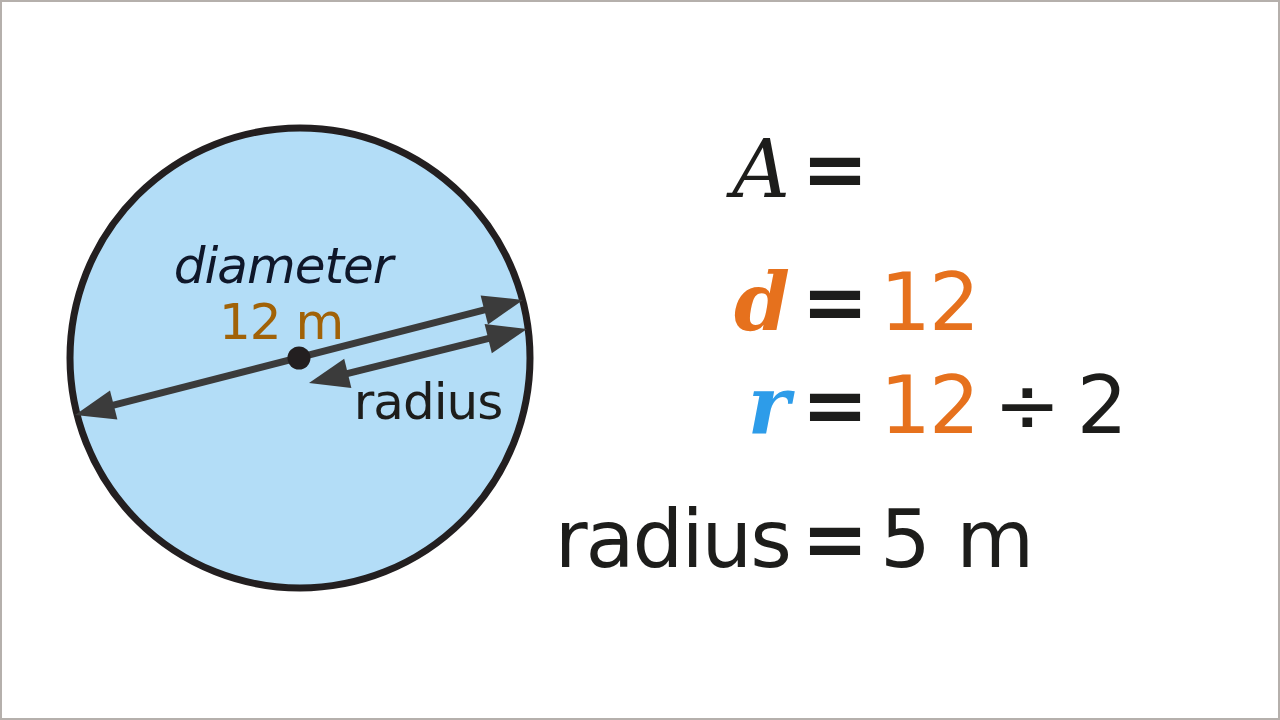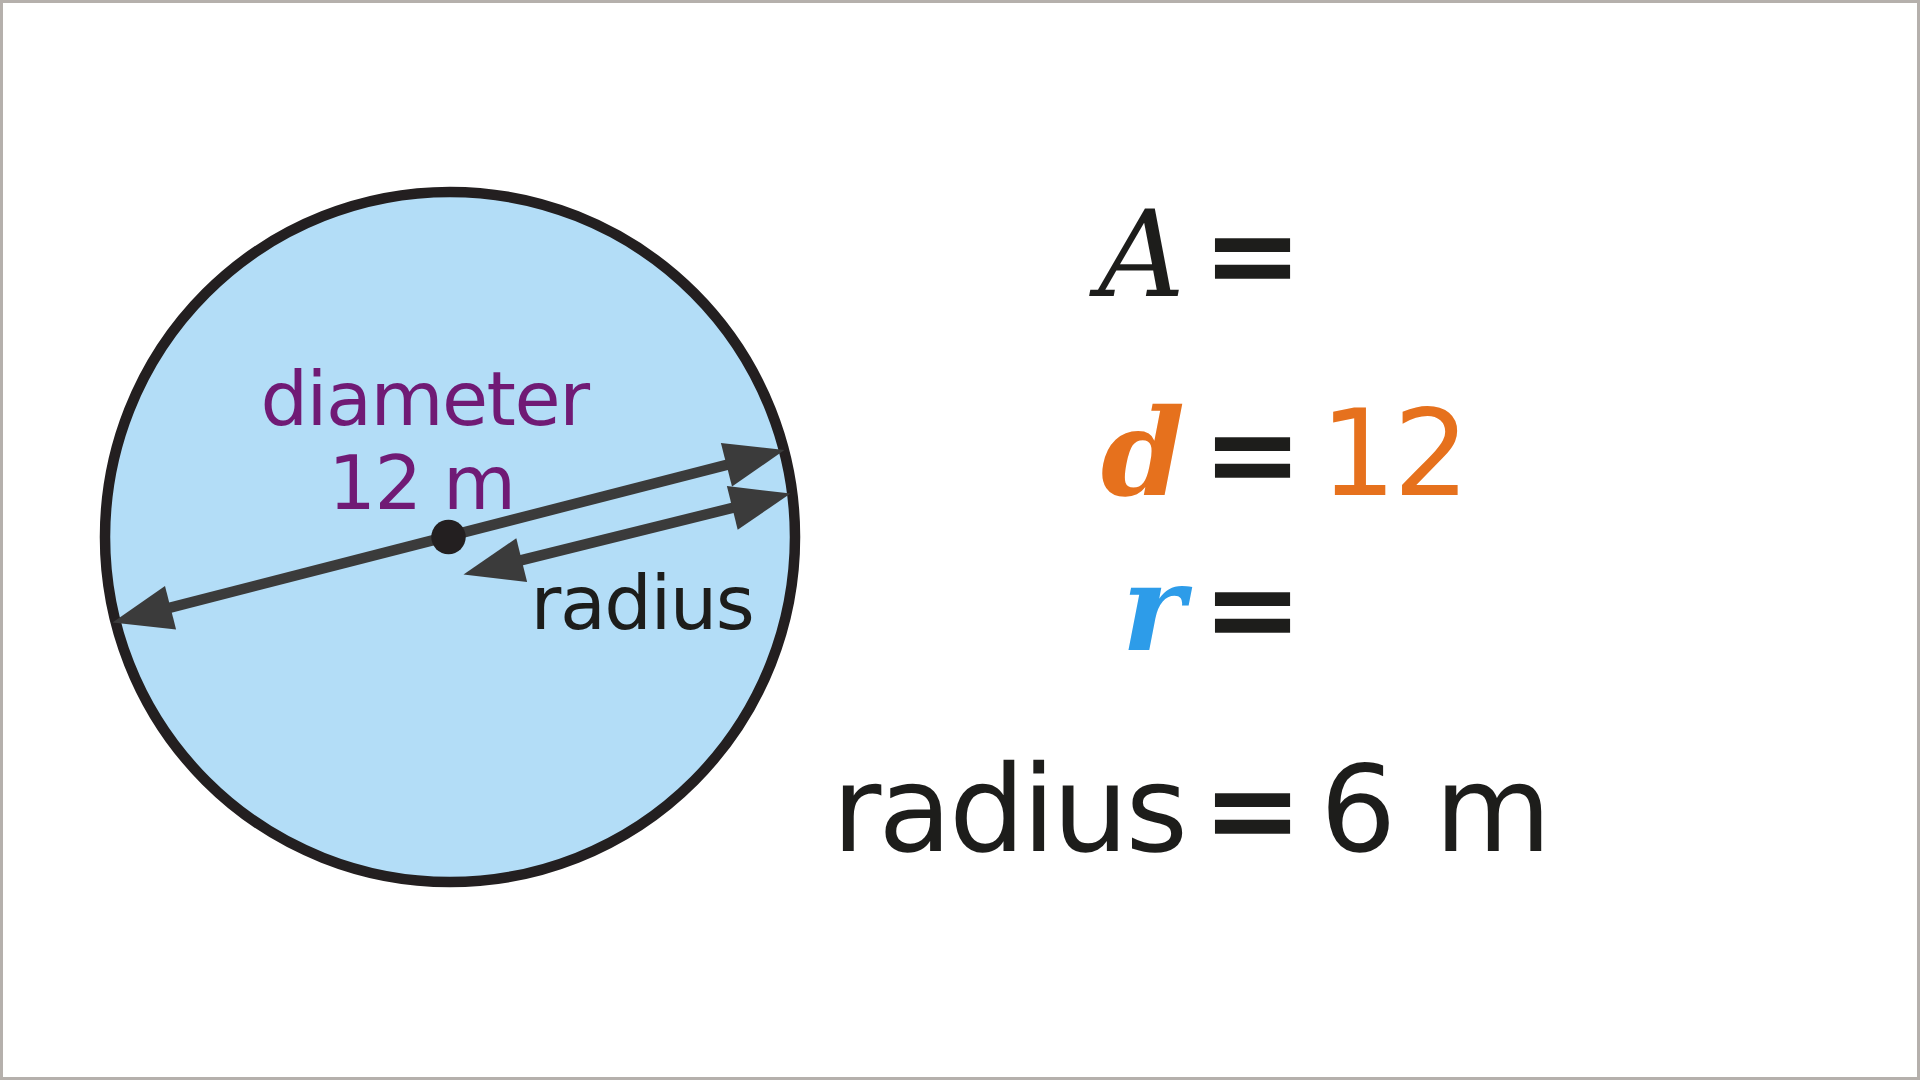--- a/index.html
+++ b/index.html
@@ -24,22 +24,22 @@
     width: 1280px; height: 720px;
   }
   
   .circle-label {
     position: absolute;
     text-align: center;
     font-size: 50px;
     line-height: 56px;
     letter-spacing: -1px;
   }
-  .lbl-diameter { left: 133px; top: 238px; width: 300px; color: #701a75; }
-  .lbl-diameter-value { left: 131px; top: 294px; width: 300px; color: #701a75; }
+  .lbl-diameter { left: 133px; top: 238px; width: 300px; color: #0f172a; font-style: italic; }
+  .lbl-diameter-value { left: 131px; top: 294px; width: 300px; color: #a16207; }
   .lbl-radius { left: 338px; top: 374px; width: 180px; color: #1d1d1b; }
   
   .formula-row {
     position: absolute;
     left: 435px;
     width: 780px;
     display: flex;
     align-items: baseline;
     font-size: 80px;
     line-height: 88px;
@@ -105,22 +105,24 @@
 
   <div class="formula-row row-d">
     <span class="lhs math-var bold-var c-orange">d</span>
     <span class="eq">=</span>
     <span class="rhs c-orange sans-narrow">12</span>
   </div>
 
   <div class="formula-row row-r">
     <span class="lhs math-var bold-var c-blue">r</span>
     <span class="eq">=</span>
+    <span class="rhs"><span class="c-orange sans-narrow">12</span><span class="op c-dark">÷</span><span class="c-dark">2</span>
+    </span>
   </div>
 
   <div class="formula-row row-result">
     <span class="lhs c-dark sans-narrow">radius</span>
     <span class="eq">=</span>
-    <span class="rhs c-dark">6 m</span>
+    <span class="rhs c-dark">5 m</span>
   </div>
 
   <div class="frame"></div>
 </div>
 
 </body></html>

